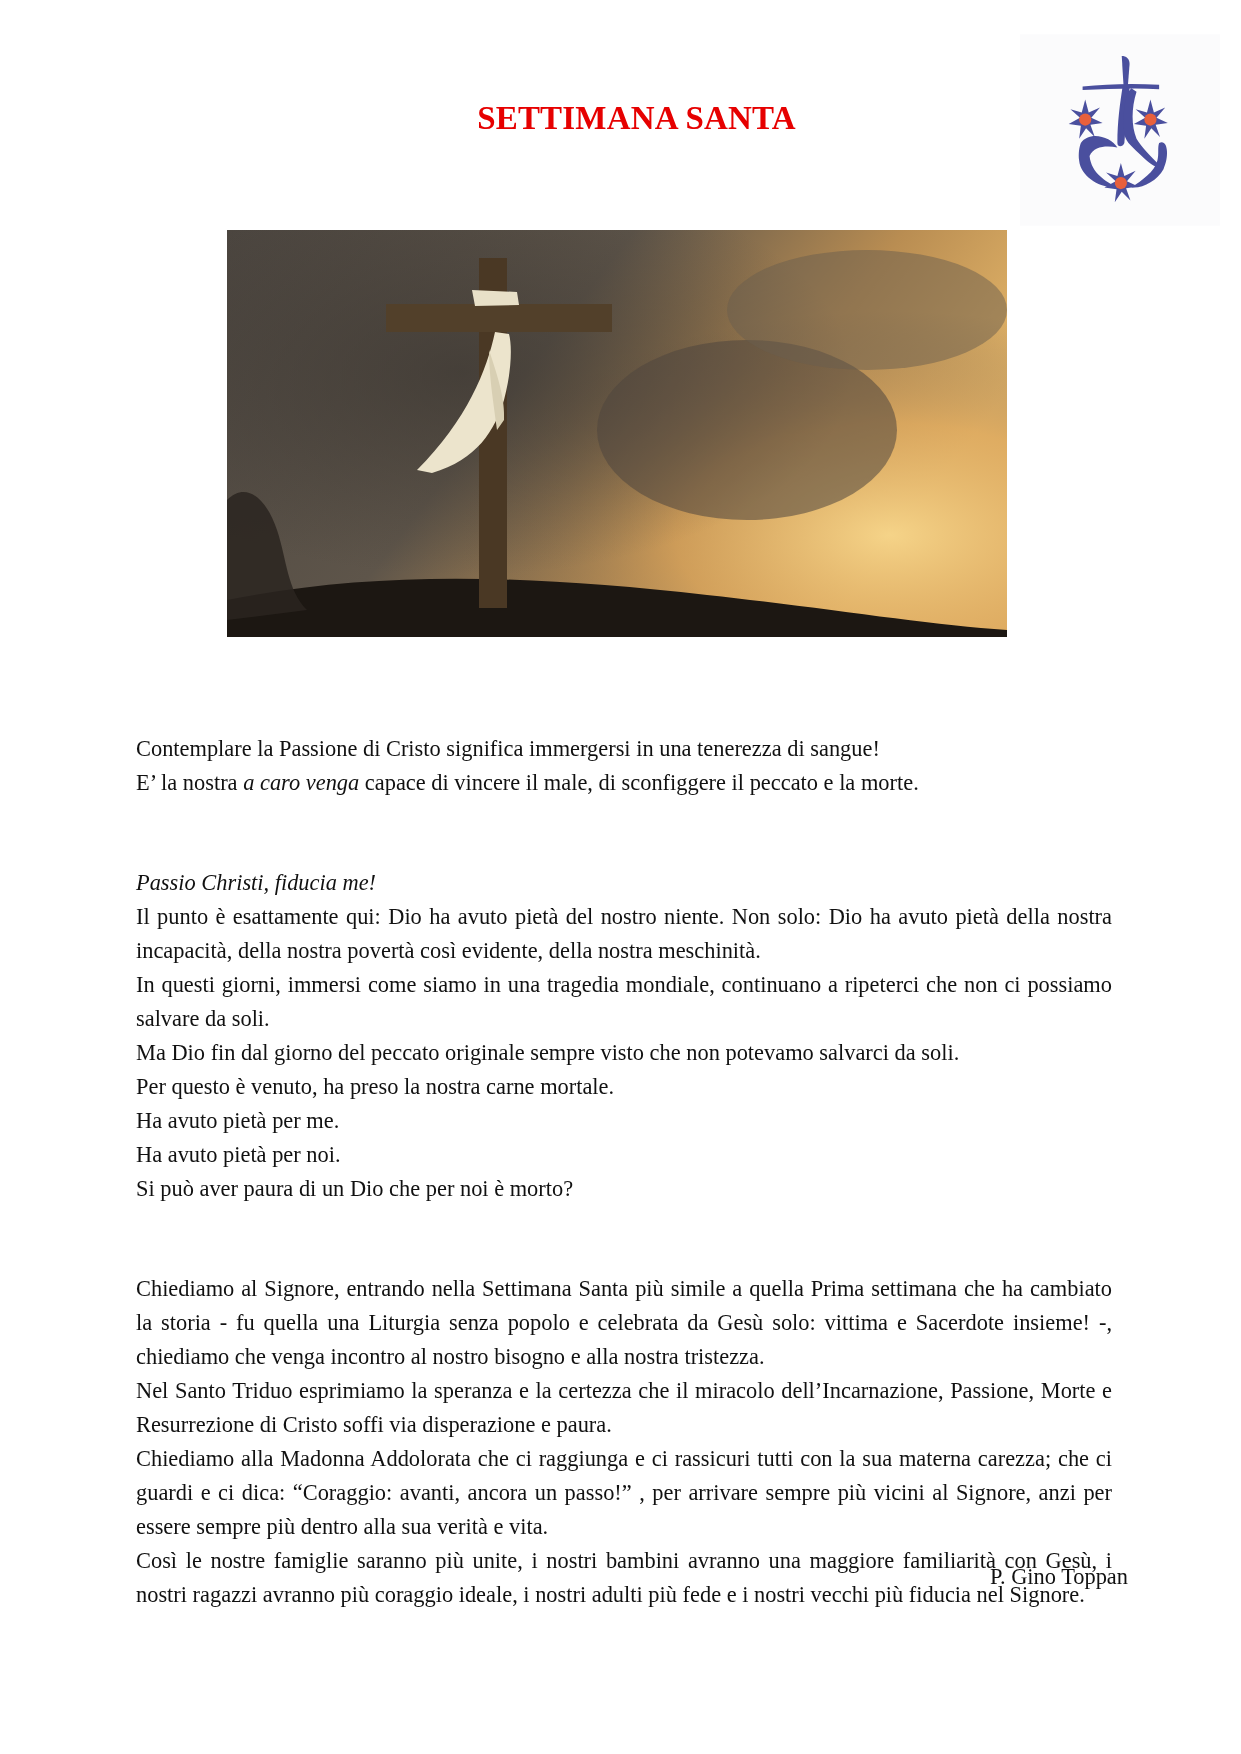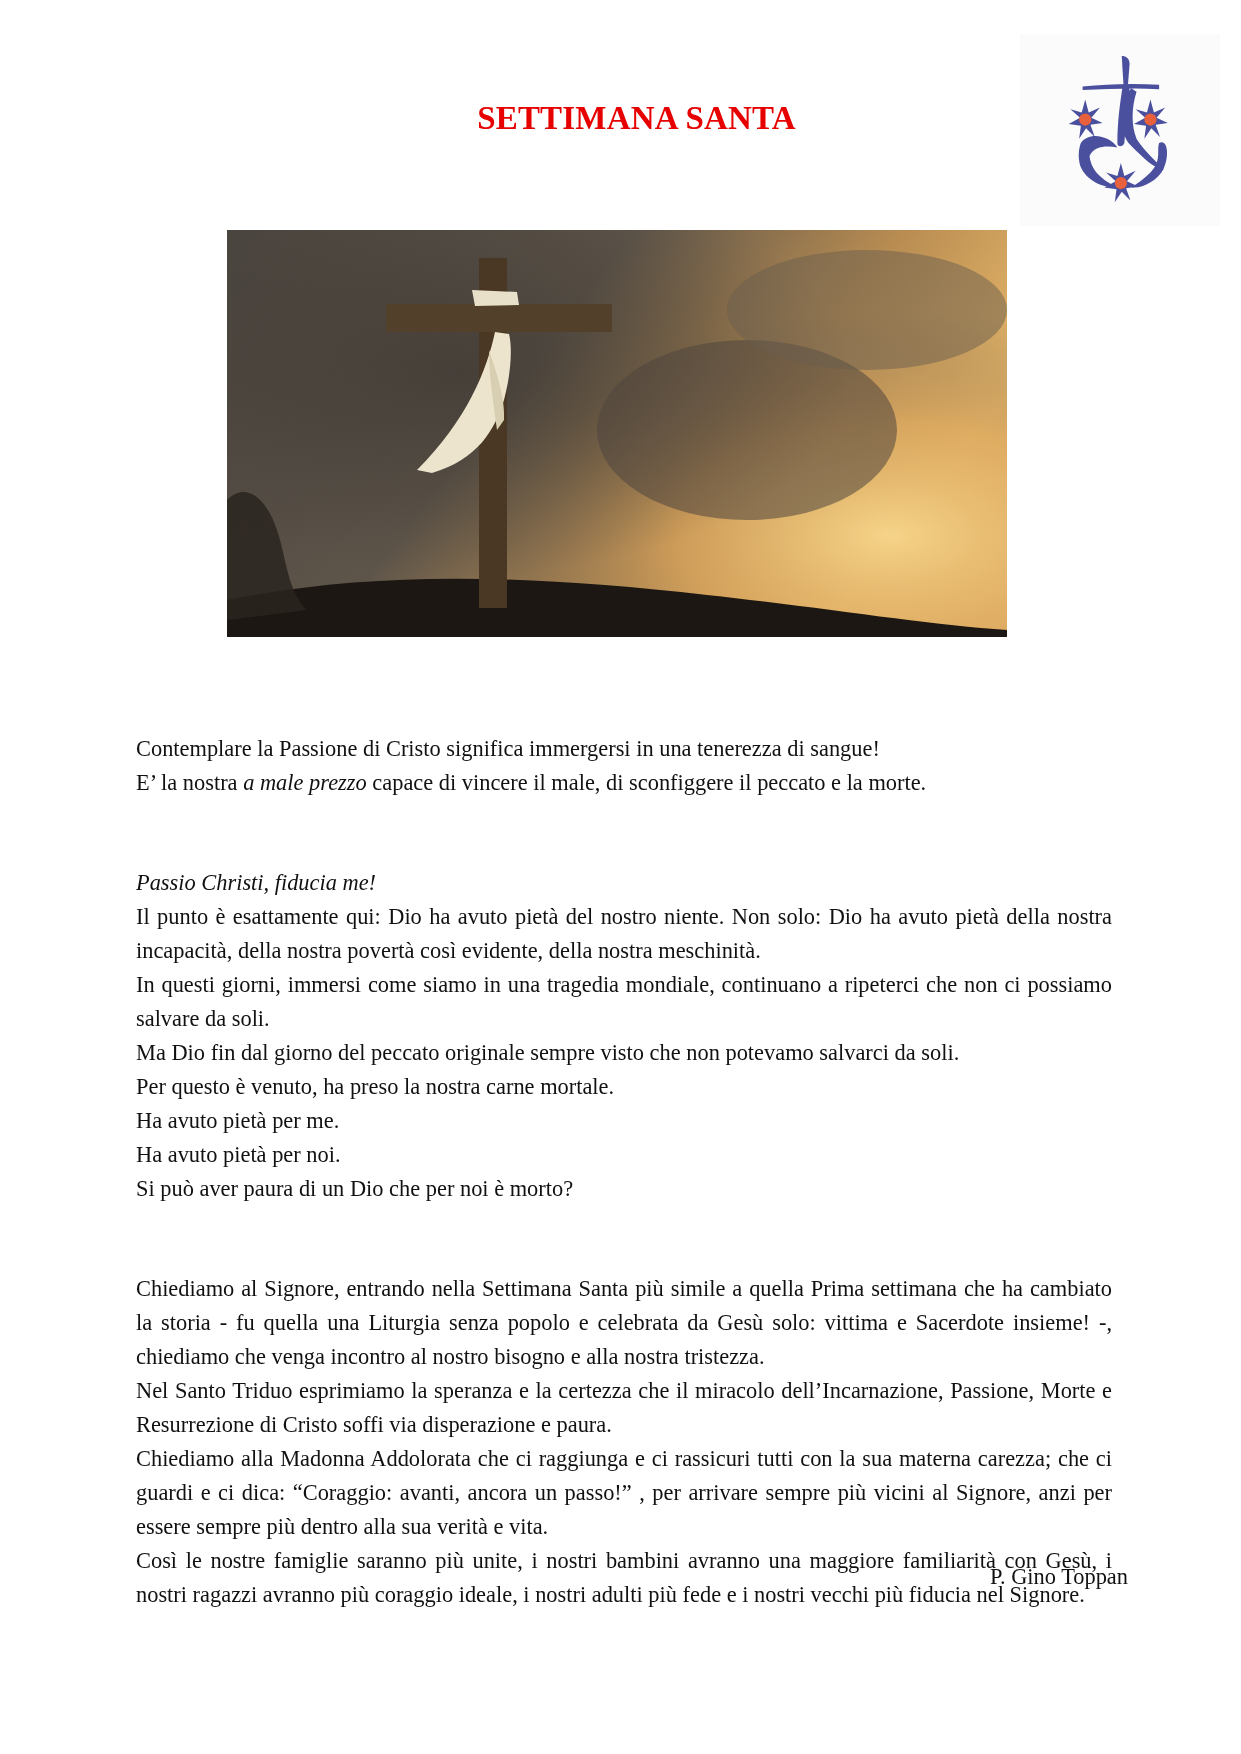--- a/index.html
+++ b/index.html
@@ -82,21 +82,21 @@
 
     <path d="M245 60 L290 62 L292 75 L248 76 Z" fill="#e8e0c8"></path>
     <path d="M268 102 C260 140 240 190 190 240 L205 243 C250 230 268 200 277 170 C285 140 285 115 282 104 Z" fill="#ece4cc"></path>
     <path d="M262 120 C272 150 278 170 277 190 L270 200 C266 170 262 145 262 120 Z" fill="#d8cfb3"></path>
   </svg>
 </div>
 
 <div class="body-text">
   <p class="p">
     <span>Contemplare la Passione di Cristo significa immergersi in una tenerezza di sangue!</span><br>
-    <span>E’ la nostra </span><em>a male prezzo</em><span> capace di vincere il male, di sconfiggere il peccato e la morte.</span>
+    <span>E’ la nostra </span><em>a caro venga</em><span> capace di vincere il male, di sconfiggere il peccato e la morte.</span>
   </p>
   <div class="gap"></div>
   <p class="p">
     <em>Passio Christi, fiducia me!</em><br>
     <span class="just" style="display:block">Il punto è esattamente qui: Dio ha avuto pietà del nostro niente. Non solo: Dio ha avuto pietà della nostra incapacità, della nostra povertà così evidente, della nostra meschinità.</span>
     <span class="just" style="display:block">In questi giorni, immersi come siamo in una tragedia mondiale, continuano a ripeterci che non ci possiamo salvare da soli.</span>
     <span style="display:block">Ma Dio fin dal giorno del peccato originale sempre visto che non potevamo salvarci da soli.</span>
     <span style="display:block">Per questo è venuto, ha preso la nostra carne mortale.</span>
     <span style="display:block">Ha avuto pietà per me.</span>
     <span style="display:block">Ha avuto pietà per noi.</span>

